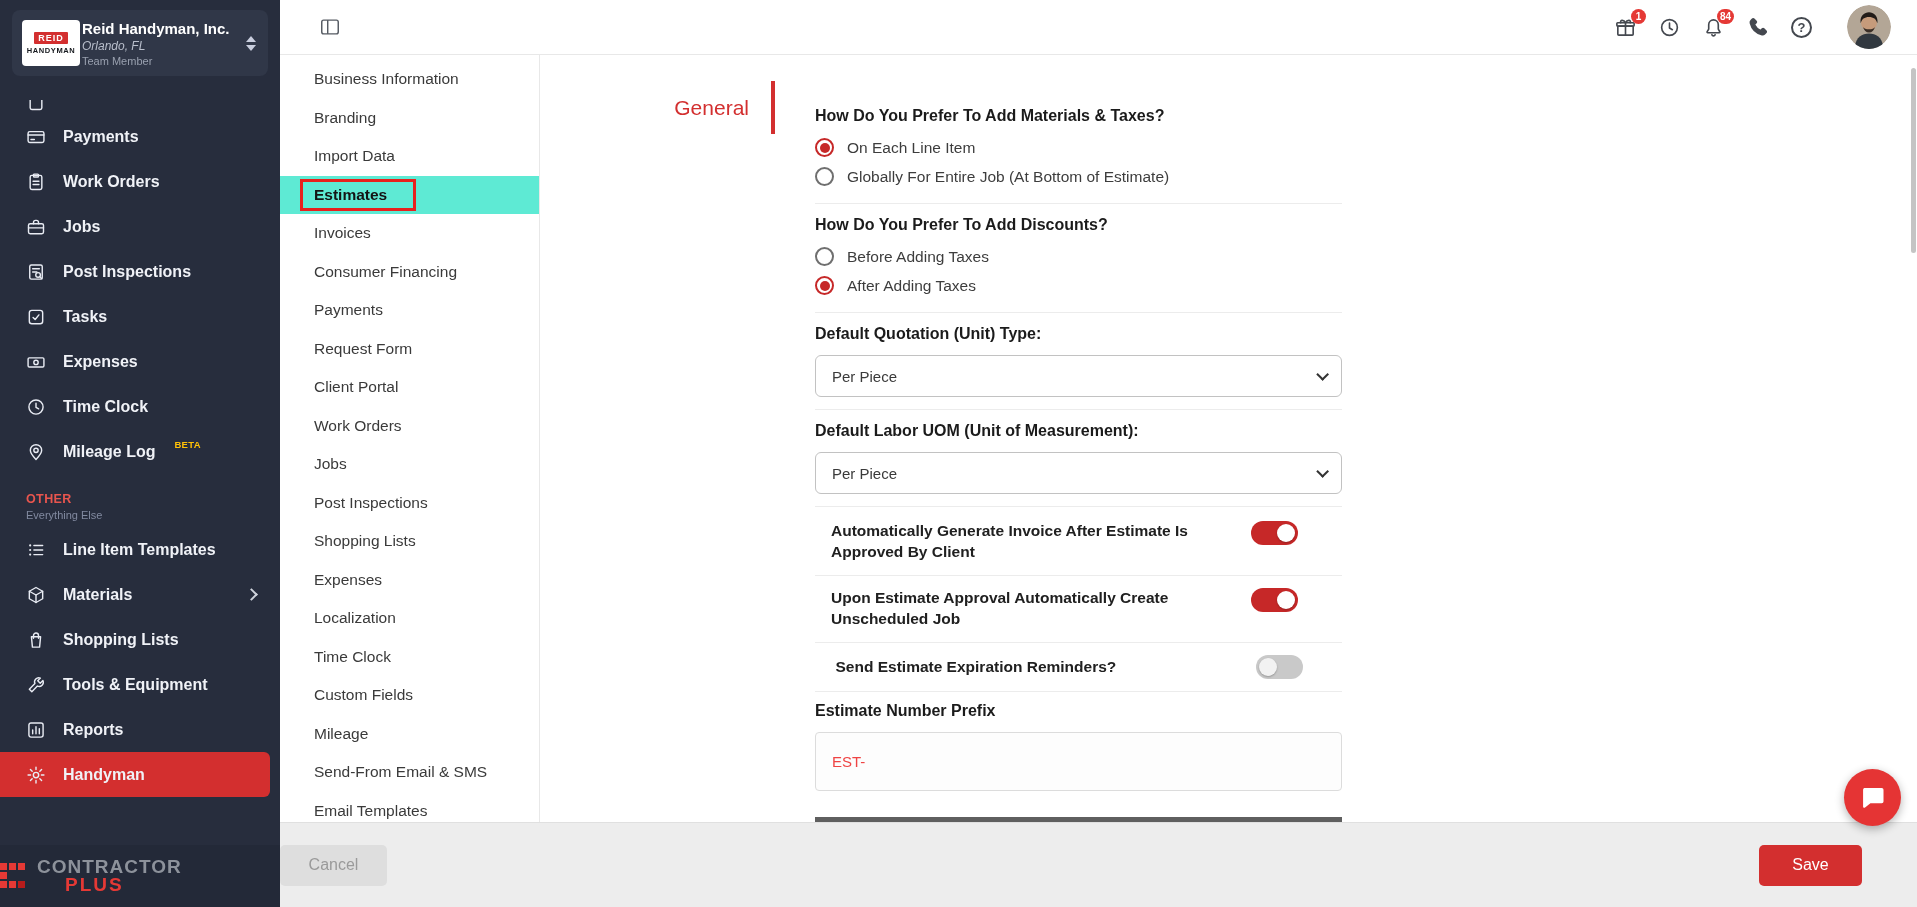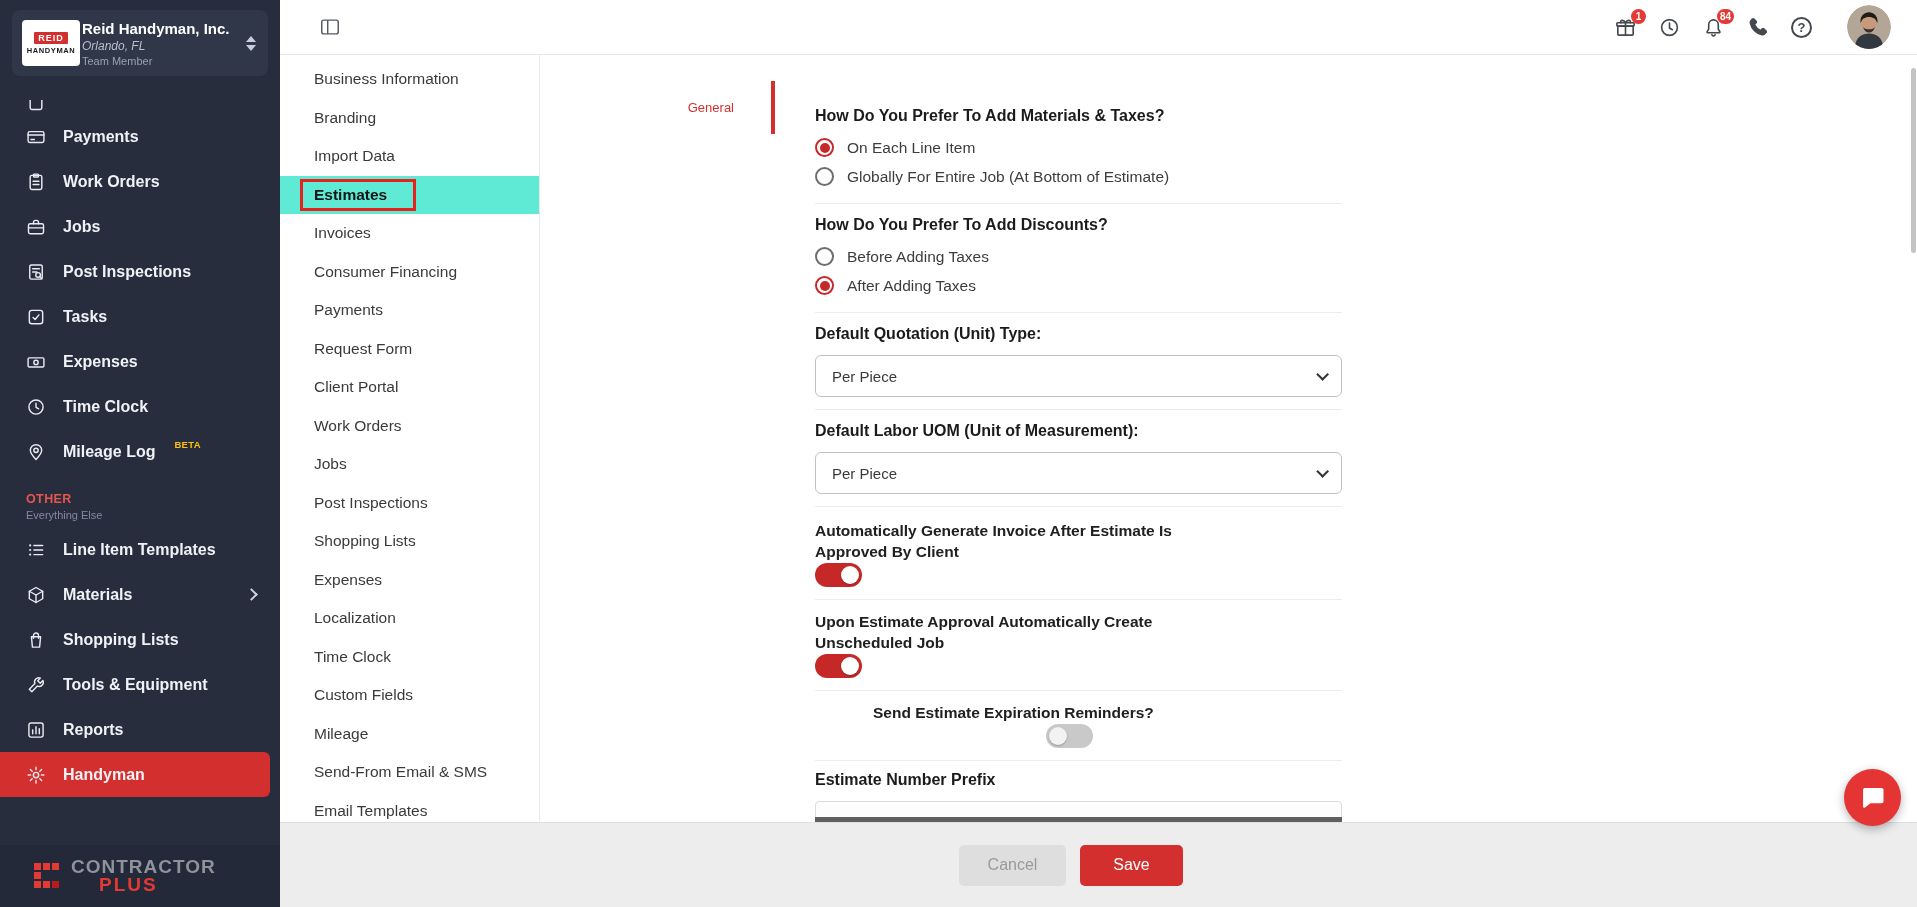--- a/index.html
+++ b/index.html
@@ -33,21 +33,21 @@
     stroke-linecap:round; stroke-linejoin:round; flex:0 0 auto; }
   .nav-item.active { background:#d32f2f; width:calc(100% - 10px); border-radius:0 6px 6px 0; }
   .beta { color:#ffc107; font-size:9.5px; font-weight:700; position:relative; top:-7px; margin-left:2px; letter-spacing:.3px;}
   .submenu-arrow { margin-left:auto; margin-right:24px; width:9px; height:9px;
     border-top:2px solid #cfd3dc; border-right:2px solid #cfd3dc; transform:rotate(45deg); }
   .nav-section { padding:18px 0 6px 26px; }
   .nav-section-title { color:#e8554e; font-size:12.5px; font-weight:700; letter-spacing:.4px; }
   .nav-section-sub { color:#828aa0; font-size:11px; margin-top:3px; }
 
   .sidebar-footer { position:absolute; left:0; right:0; bottom:0; height:62px; background:#232938;
-    display:flex; align-items:center; padding-left:34px; gap:10px; }
+    display:flex; align-items:center; gap:10px; }
   .pixel-logo svg { width:27px; height:27px; display:block; }
   .foot-lines { line-height:.95; }
   .foot-line1 { color:#8d929b; font-size:19px; font-weight:700; letter-spacing:1px; }
   .foot-line2 { color:#e53935; font-size:19px; font-weight:700; letter-spacing:2px; margin-left:28px; }
 
   
   .main { position:absolute; left:280px; top:0; right:0; bottom:0; display:flex; flex-direction:column; background:#fff; }
 
   .topbar { height:55px; flex:0 0 auto; display:flex; align-items:center; padding:0 26px 0 38px;
     border-bottom:1px solid #e8e8e8; background:#fff; }
@@ -67,56 +67,56 @@
   
   .snav { width:260px; flex:0 0 auto; border-right:1px solid #e8e8e8; padding-top:5px; overflow:hidden; }
   .snav-item { height:38.5px; display:flex; align-items:center; padding-left:34px;
     font-size:15.5px; color:#3a3a3a; cursor:pointer; position:relative; }
   .snav-item.active { background:#5eead4; font-weight:700; color:#141414; }
   .annotation-box { position:absolute; left:20px; top:3px; width:116px; height:32px; border:3px solid #e8211d; pointer-events:none; }
 
   
   .tabcol { width:235px; flex:0 0 auto; position:relative; }
   .tab-general { position:absolute; right:0; top:26px; height:53px; display:flex; align-items:center;
-    padding-right:37px; border-right:4px solid #d32f2f; color:#d32f2f; font-size:13px; cursor:pointer; }
+    padding-right:22px; border-right:4px solid #d32f2f; color:#d32f2f; font-size:21px; cursor:pointer; }
 
   
   .content { flex:1 1 auto; padding:52px 0 0 40px; position:relative; overflow:hidden; }
   .form { width:527px; }
   .q-heading { font-size:16px; font-weight:700; color:#1b1b1b; margin-bottom:8px; }
   .radio-row { display:flex; align-items:center; gap:13px; min-height:29px; cursor:pointer; }
   .radio { width:19px; height:19px; border:2px solid #6f6f6f; border-radius:50%; flex:0 0 auto; position:relative; }
   .radio.checked { border-color:#c62828; }
   .radio.checked::after { content:""; position:absolute; left:50%; top:50%; width:10px; height:10px;
     transform:translate(-50%,-50%); border-radius:50%; background:#c62828; }
   .radio-label { font-size:15.5px; color:#3d3d3d; }
   .divider { border-top:1px solid #ececec; margin:12px 0; }
   .divider.tight { margin:10px 0; }
   .field-label { font-size:16px; font-weight:700; color:#1b1b1b; margin-bottom:12px; }
   .select { height:42px; border:1px solid #c2c2c2; border-radius:6px; display:flex; align-items:center;
     padding:0 16px; font-size:15px; color:#3a3a3a; cursor:pointer; background:#fff;justify-content:space-between; }
   .select-chevron { margin-left:auto; width:9px; height:9px; border-right:2px solid #333;
     border-bottom:2px solid #333; transform:rotate(45deg) translateY(-3px); }
-  .toggle-row { display:flex; justify-content:center; align-items:flex-start; min-height:46px; padding:2px 0;flex-direction:column; }
+  .toggle-row { display:flex; justify-content:center; align-items:flex-start; min-height:46px; padding:2px 0; }
   .toggle-row.single { min-height:28px; align-items:center;margin-left:9px; }
   .toggle-label { font-size:15.5px; font-weight:700; color:#202020; width:420px; line-height:1.35; }
   .switch { width:47px; height:24px; border-radius:12px; position:relative; margin-right:28px; flex:0 0 auto; cursor:pointer; }
   .switch.on { background:#c62828; }
   .switch.off { background:#c9c9c9; }
   .switch .knob { position:absolute; top:3px; width:18px; height:18px; border-radius:50%; background:#fff;
     box-shadow:0 1px 2px rgba(0,0,0,.25); }
   .switch.on .knob { right:3px; }
   .switch.off .knob { left:3px; background:#f2f2f2; }
   .text-input { width:527px; height:59px; border:1px solid #dcdcdc; border-radius:4px; background:#fdfdfd;
     padding:0 16px; font-size:15px; color:#ef4444; font-family:"Liberation Sans", sans-serif; }
   .next-sliver { position:absolute; bottom:0; left:40px; width:527px; height:5px; background:#5f5f5f; }
 
   
   .action-bar { flex:0 0 auto; height:85px; background:#ededed; border-top:1px solid #e0e0e0;
-    display:flex; align-items:center; justify-content:center; gap:14px; padding-right:55px; }
+    display:flex; align-items:center; justify-content:space-between; gap:14px; padding-right:55px; }
   .btn { height:41px; border:none; border-radius:5px; font-size:16px; font-family:"Liberation Sans", sans-serif; cursor:pointer; }
   .btn-cancel { width:107px; background:#dedede; color:#9a9a9a; }
   .btn-save { width:103px; background:#d32f2f; color:#fff; }
 
   
   .chat-fab { position:absolute; left:1844px; top:769px; width:57px; height:57px; border-radius:50%;
     background:#e53434; box-shadow:0 3px 10px rgba(0,0,0,.3); display:flex; align-items:center; justify-content:center; cursor:pointer; }
   .chat-fab svg { width:28px; height:28px; }
 
   

